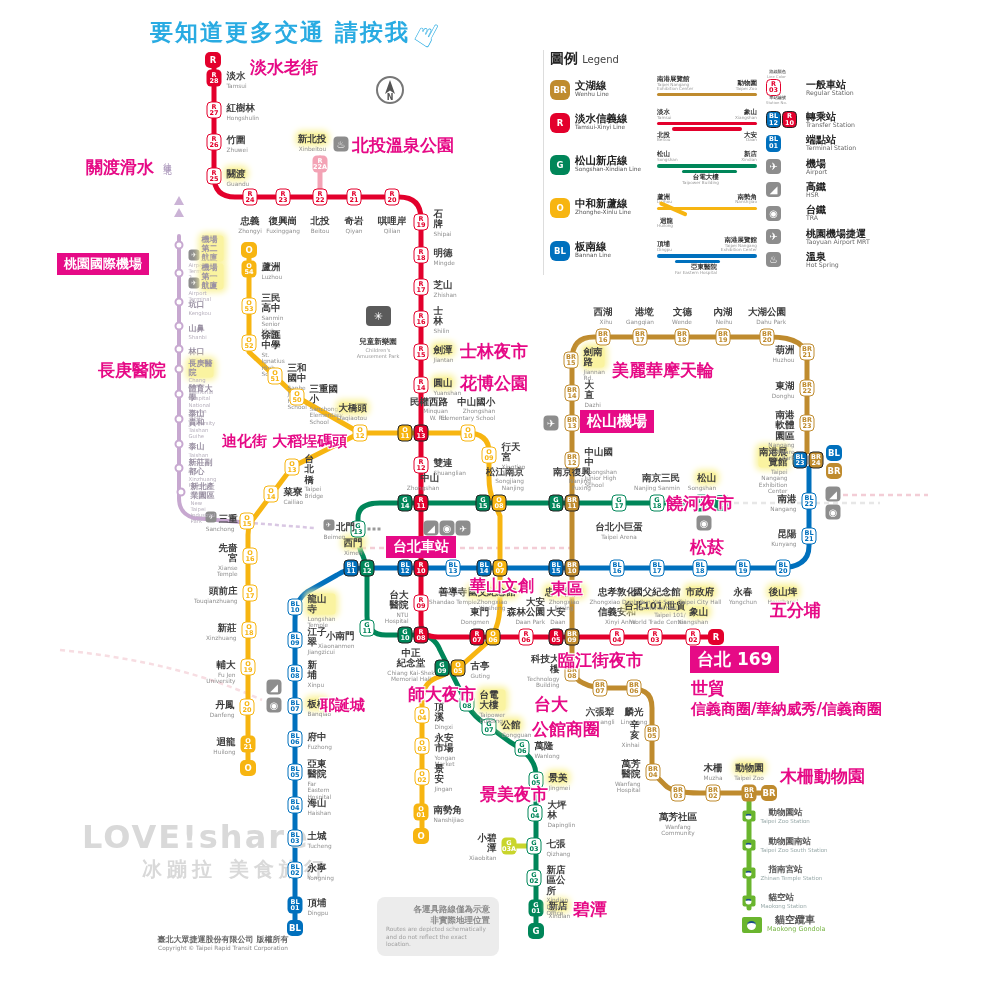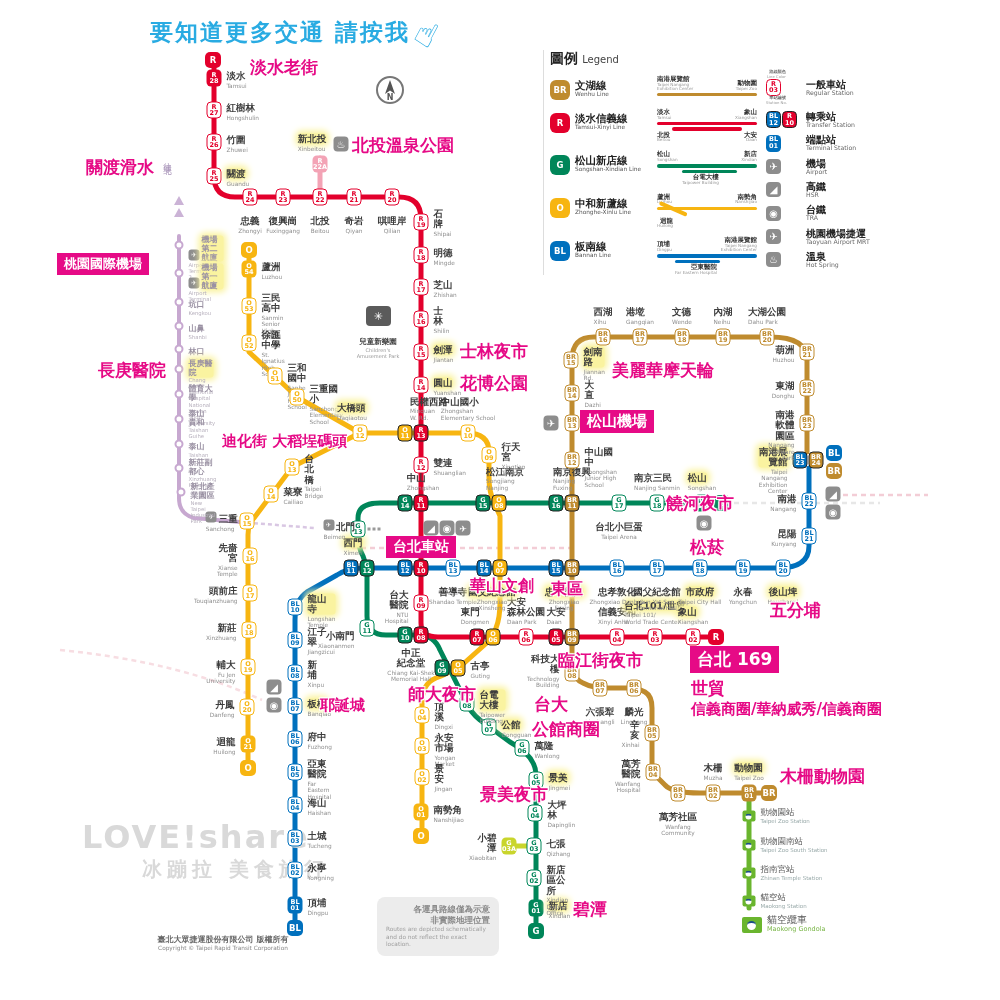--- a/index.html
+++ b/index.html
@@ -16,21 +16,21 @@
   .pcirc{display:block;width:9px;height:9px;border-radius:50%;background:#fff;border:2.5px solid var(--c-P);box-sizing:border-box;}
   .ecap{position:absolute;transform:translate(-50%,-50%);width:16px;height:16px;border-radius:5px;color:#fff;font-size:8.5px;font-weight:bold;display:flex;align-items:center;justify-content:center;z-index:3;}
   .slabel{position:absolute;line-height:1.1;z-index:3;}
   .slabel .zh{display:inline-block;font-size:9.5px;font-weight:bold;color:#3d3d3d;white-space:pre-line;border-radius:3px;}
   .slabel .en{display:block;font-size:5.8px;color:#8f8f8f;white-space:pre-line;}
   .slabel.circ .zh{color:#9a91a3;font-size:8px;}
   .slabel.circ .en{color:#b7b0bd;font-size:5.3px;}
   .zh.hl{background:var(--c-hl);box-shadow:0 0 6px 3px var(--c-hl);}
   .s-r{left:100%;margin-left:5px;top:-5px;text-align:left;white-space:nowrap;}
   .s-l{right:100%;margin-right:5px;top:-5px;text-align:right;white-space:nowrap;}
-  .s-a{bottom:100%;margin-bottom:4px;left:50%;transform:translateX(-50%);text-align:left;width:max-content;max-width:84px;}
+  .s-a{bottom:100%;margin-bottom:4px;left:50%;transform:translateX(-50%);text-align:right;width:max-content;max-width:84px;}
   .s-b{top:100%;margin-top:4px;left:50%;transform:translateX(-50%);text-align:center;width:max-content;max-width:84px;}
   .ilabel{display:inline-flex;align-items:center;justify-content:center;width:11px;height:11px;background:#8d8d8d;color:#fff;border-radius:3px;font-size:7px;margin-right:2px;vertical-align:middle;}
   .gic{position:absolute;transform:translate(-50%,-50%);width:15px;height:15px;background:#8d8d8d;color:#fff;border-radius:4px;display:flex;align-items:center;justify-content:center;font-size:10px;z-index:3;}
   .gic.sm{font-size:9px;}
   .dots3{position:absolute;transform:translate(-50%,-50%);display:flex;gap:2px;z-index:3;}
   .dots3 span{width:3px;height:3px;background:#9a9a9a;display:block;}
   .attr-text{position:absolute;font-size:17px;font-weight:bold;color:var(--c-pink);white-space:nowrap;z-index:4;
     text-shadow:-1px -1px 0 #fff,1px -1px 0 #fff,-1px 1px 0 #fff,1px 1px 0 #fff,0 0 3px #fff;}
   .attr-box{position:absolute;background:var(--c-pink);color:#fff;font-weight:bold;font-size:14px;padding:2px 7px;white-space:nowrap;z-index:4;}
   #title{position:absolute;left:150px;top:14px;font-size:23px;font-weight:bold;letter-spacing:2px;color:var(--c-blue_title);z-index:5;}
@@ -53,21 +53,21 @@
   #hotspot{position:absolute;left:76px;top:886px;display:flex;align-items:center;z-index:4;}
   #hotspot .blob{width:56px;height:13px;border-radius:7px;background:radial-gradient(closest-side,#fdf482,rgba(253,244,130,0));}
   #hotspot .txt{font-size:19px;font-weight:bold;color:#b5a742;margin-left:2px;white-space:nowrap;}
   
   .gond{position:absolute;transform:translate(-50%,-50%);z-index:3;}
   .gcab{width:13px;height:11px;background:var(--c-GON);border-radius:2px;position:relative;}
   .gcab:after{content:"";position:absolute;left:3px;top:3px;width:6px;height:6px;background:#fff;border-radius:50%;border-top:2px solid #1a4e86;box-sizing:border-box;}
   .gcab.big{width:20px;height:16px;}
   .gcab.big:after{left:5px;top:4px;width:9px;height:9px;}
   .glabel{position:absolute;left:100%;margin-left:5px;top:-3px;white-space:nowrap;line-height:1.15;}
-  .glabel .zh{font-size:8.5px;font-weight:normal;color:#555;display:block;}
+  .glabel .zh{font-size:8.5px;font-weight:bold;color:#555;display:block;margin-left:8px;}
   .glabel .en{font-size:5.5px;color:#9aa;display:block;}
   .glabel.bigl .zh{font-size:10px;}
   .glabel.bigl .en{color:#7ab648;font-size:6.5px;}
   
   #legend{position:absolute;left:543px;top:50px;width:452px;z-index:5;border-left:1px solid #ddd;padding-left:6px;}
   #legend-title{font-size:13px;color:#222;}
   #legend-title b{font-size:14px;margin-top:43px;}
   #legend-title span{font-size:10px;color:#444;}
   #legend-cols{display:flex;}
   #legend-lines{width:208px;display:flex;flex-direction:column;gap:9px;margin-top:8px;}

